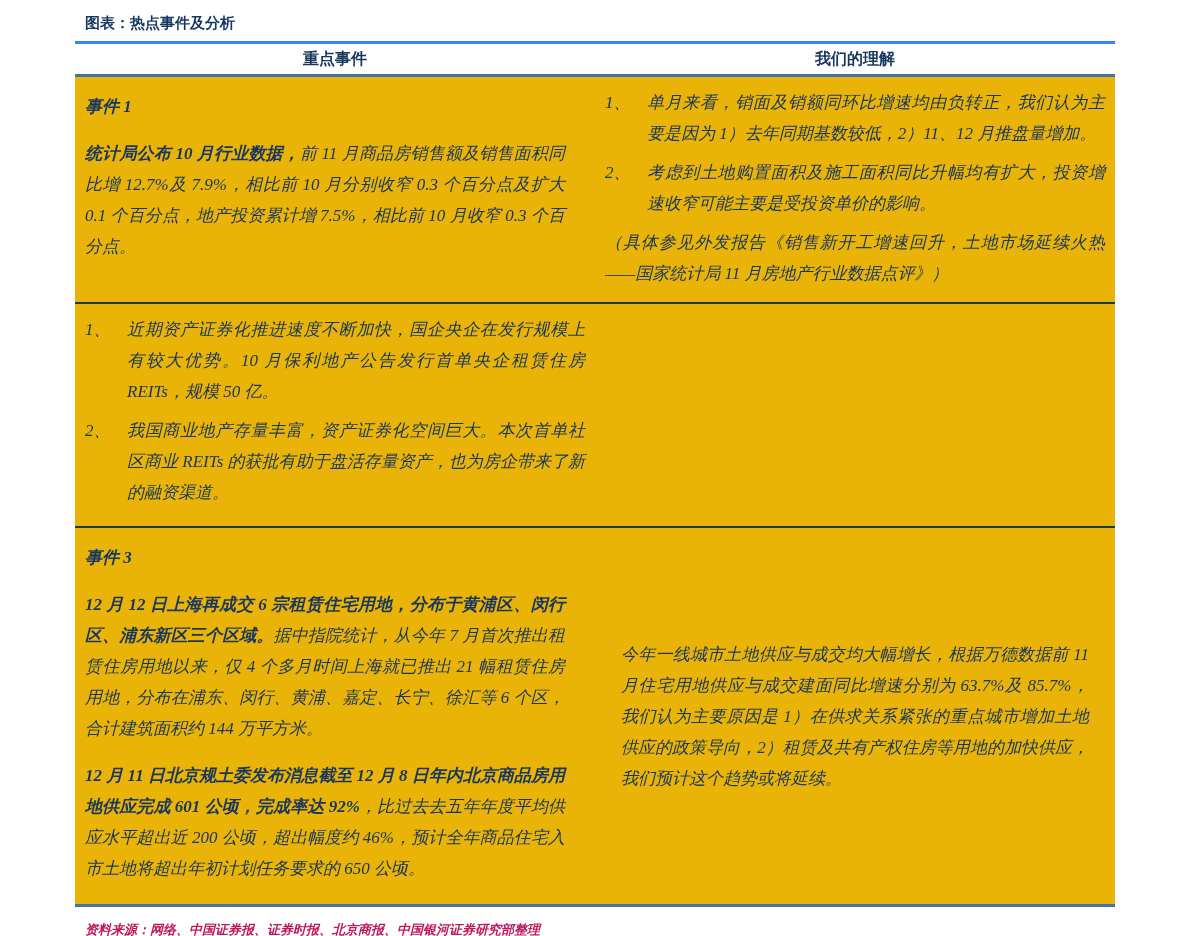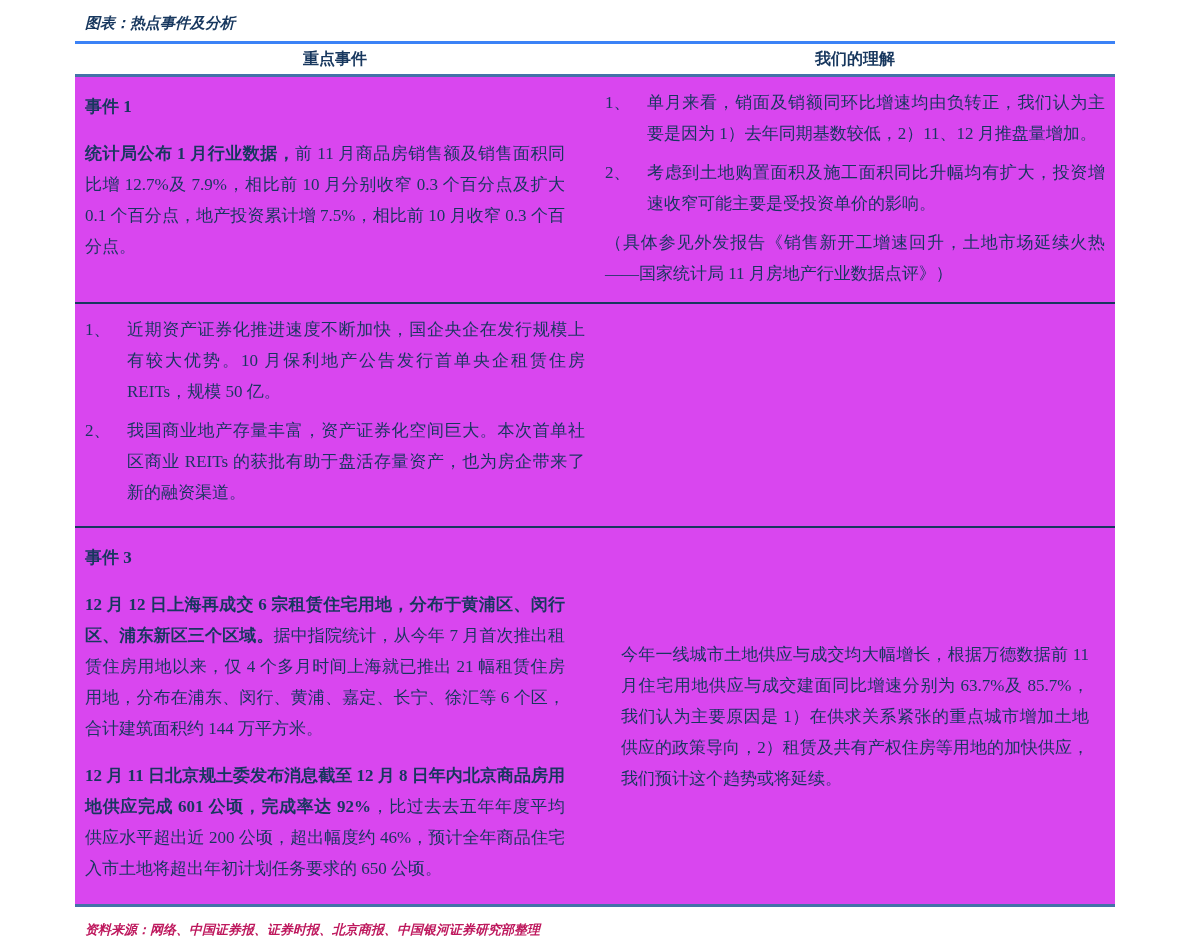--- a/index.html
+++ b/index.html
@@ -4,40 +4,41 @@
 <style>
   html,body{margin:0;padding:0;background:#ffffff;}
   body{
     width:1191px;height:936px;
     font-family:"Liberation Serif","DejaVu Serif",serif;
     color:#17375e;
     -webkit-font-smoothing:antialiased;
   }
   .fig-title{
     margin:14px 0 8px 85px;
-    font-size:15px;font-weight:bold;font-style:italic;
+    font-size:15px;font-weight:bold;
     color:#17375e;
   }
   .tbl{
     margin-left:75px;width:1040px;
     border-top:3px solid #3b82f6;
   }
   .thead{
     display:grid;grid-template-columns:520px 520px;
     height:30px;align-items:center;
     background:#ffffff;
     border-bottom:3px solid #4472a8;
   }
   .th{
     text-align:center;font-weight:bold;font-size:16px;color:#17375e;
   }
   .trow{
     display:grid;grid-template-columns:520px 520px;
-    background:#d946ef;
+    background:#eab308;
     border-bottom:2px solid #17375e;
+    font-style:italic;
   }
   .trow.last{border-bottom:3px solid #4472a8;}
   .cell{box-sizing:border-box;font-size:17px;line-height:31px;}
   .cell-left{padding:10px 30px 10px 10px;}
   .cell-right{padding:10px 10px 10px 10px;}
   .cell-right.center{display:flex;align-items:center;}
   .evt-label{font-weight:bold;margin:4px 0 16px 0;}
   .evt-para{margin:0 0 16px 0;text-align:justify;}
   .evt-para:last-child{margin-bottom:0;}
   .evt-para b{font-weight:bold;}
@@ -63,21 +64,21 @@
 <div class="tbl">
 
   <div class="thead">
     <div class="th">重点事件</div>
     <div class="th">我们的理解</div>
   </div>
 
   <div class="trow row1">
     <div class="cell cell-left">
       <div class="evt-label">事件 1</div>
-      <p class="evt-para"><b>统计局公布 1 月行业数据，</b><span>前 11 月商品房销售额及销售面积同比增 12.7%及 7.9%，相比前 10 月分别收窄 0.3 个百分点及扩大 0.1 个百分点，地产投资累计增 7.5%，相比前 10 月收窄 0.3 个百分点。</span></p>
+      <p class="evt-para"><b>统计局公布 10 月行业数据，</b><span>前 11 月商品房销售额及销售面积同比增 12.7%及 7.9%，相比前 10 月分别收窄 0.3 个百分点及扩大 0.1 个百分点，地产投资累计增 7.5%，相比前 10 月收窄 0.3 个百分点。</span></p>
     </div>
     <div class="cell cell-right">
       <div class="num-item">
         <span class="num">1、</span>
         <span class="itxt">单月来看，销面及销额同环比增速均由负转正，我们认为主要是因为 1）去年同期基数较低，2）11、12 月推盘量增加。</span>
       </div>
       <div class="num-item">
         <span class="num">2、</span>
         <span class="itxt">考虑到土地购置面积及施工面积同比升幅均有扩大，投资增速收窄可能主要是受投资单价的影响。</span>
       </div>

